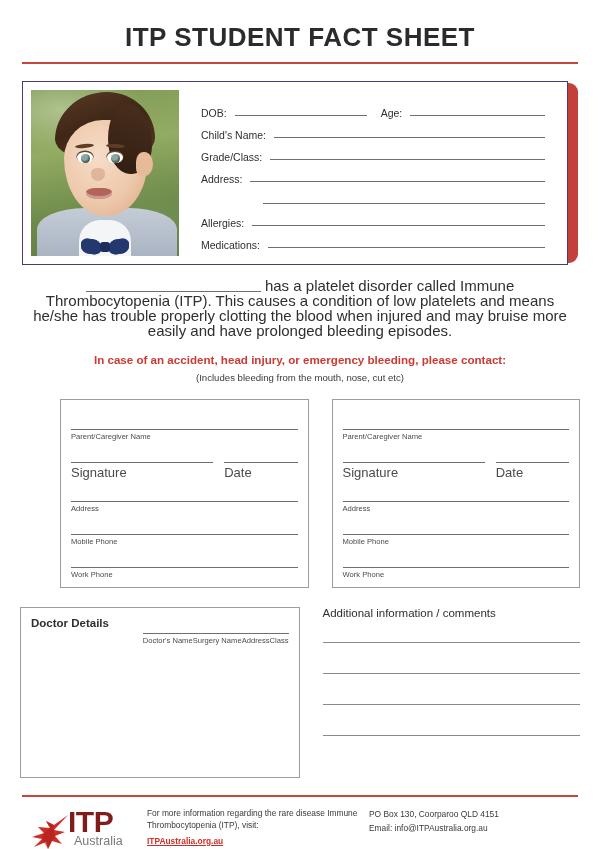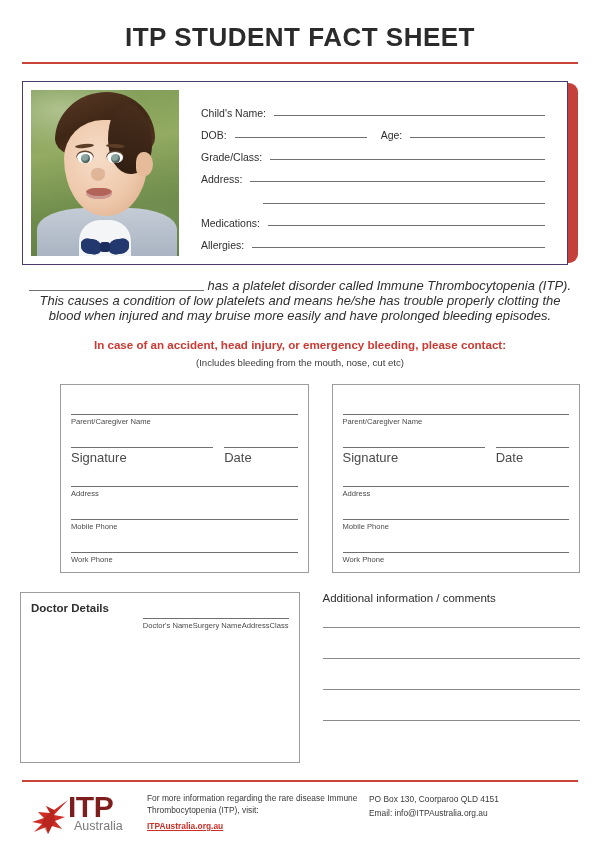--- a/index.html
+++ b/index.html
@@ -203,24 +203,23 @@
     height: 11px;
   }
   .frow .line.short { flex: 0 0 132px; }
   .frow .lbl.gap { margin-left: 14px; }
   .frow.indent .line { margin-left: 62px; }
 
   
   .statement {
     margin: 13px 26px 0 26px;
     text-align: center;
-    font-size: 13px;
+    font-size: 15px;
     line-height: 15px;
     color: #2f2f2f;
-    font-style: italic;
   }
   .blankline {
     display: inline-block;
     width: 175px;
     border-bottom: 0.9px solid #6f6f6f;
     height: 10px;
     vertical-align: -1px;
   }
   .emergency {
     margin-top: 15px;
@@ -381,46 +380,46 @@
           </span>
         <span class="br">
             <span class="ph-dots"></span>
           </span>
         <div class="knot"></div>
       </div>
     </div>
 
     <div class="fields">
       <div class="frow">
-        <span class="lbl">Child's Name:</span>
-        <span class="line"></span>
-      </div>
-      <div class="frow">
         <span class="lbl">DOB:</span>
         <span class="line short"></span>
         <span class="lbl gap">Age:</span>
         <span class="line"></span>
       </div>
       <div class="frow">
+        <span class="lbl">Child's Name:</span>
+        <span class="line"></span>
+      </div>
+      <div class="frow">
         <span class="lbl">Grade/Class:</span>
         <span class="line"></span>
       </div>
       <div class="frow">
         <span class="lbl">Address:</span>
         <span class="line"></span>
       </div>
       <div class="frow indent">
         <span class="line"></span>
       </div>
       <div class="frow">
+        <span class="lbl">Allergies:</span>
+        <span class="line"></span>
+      </div>
+      <div class="frow">
         <span class="lbl">Medications:</span>
-        <span class="line"></span>
-      </div>
-      <div class="frow">
-        <span class="lbl">Allergies:</span>
         <span class="line"></span>
       </div>
     </div>
   </div>
 </div>
 
 <div class="statement">
   <span class="blankline"></span>
   <span>has a platelet disorder called Immune Thrombocytopenia (ITP). This causes a condition of low platelets and means he/she has trouble properly clotting the blood when injured and may bruise more easily and have prolonged bleeding episodes.</span>
 </div>

